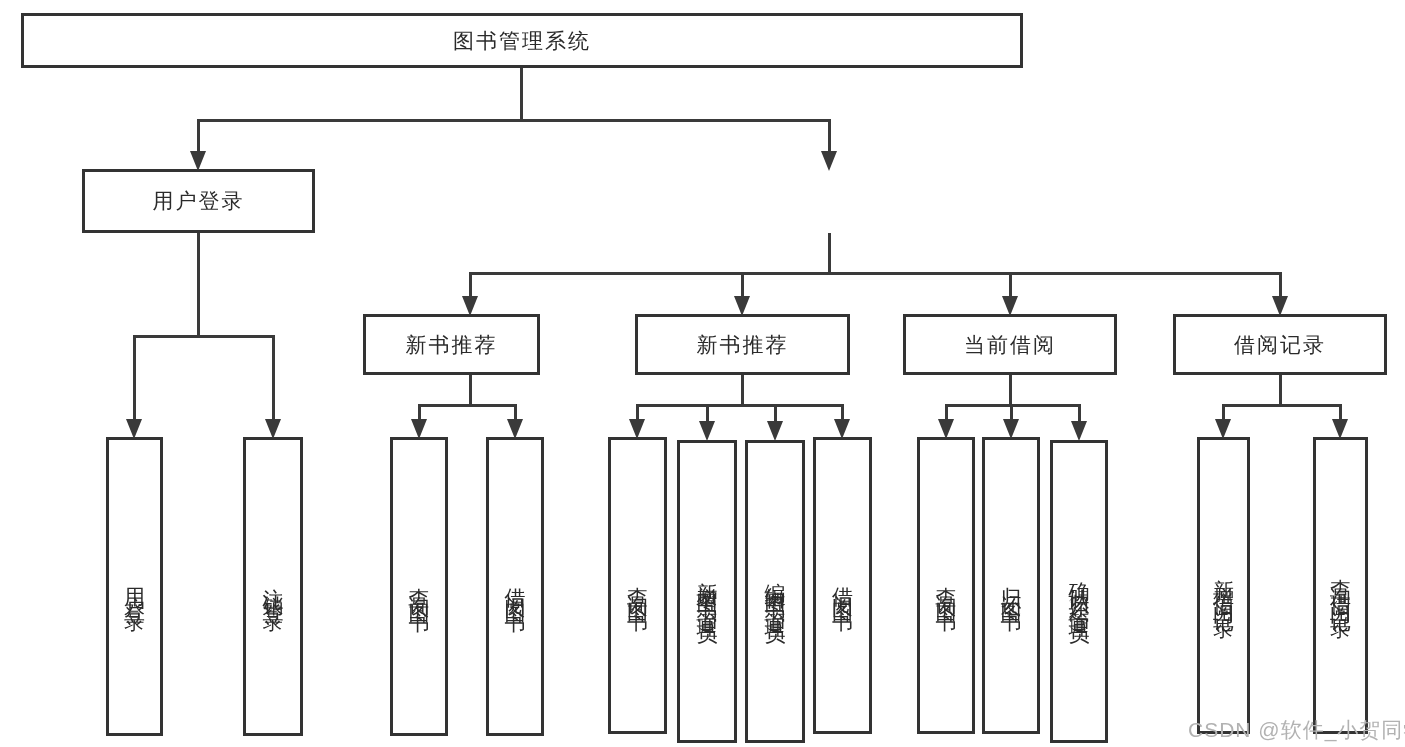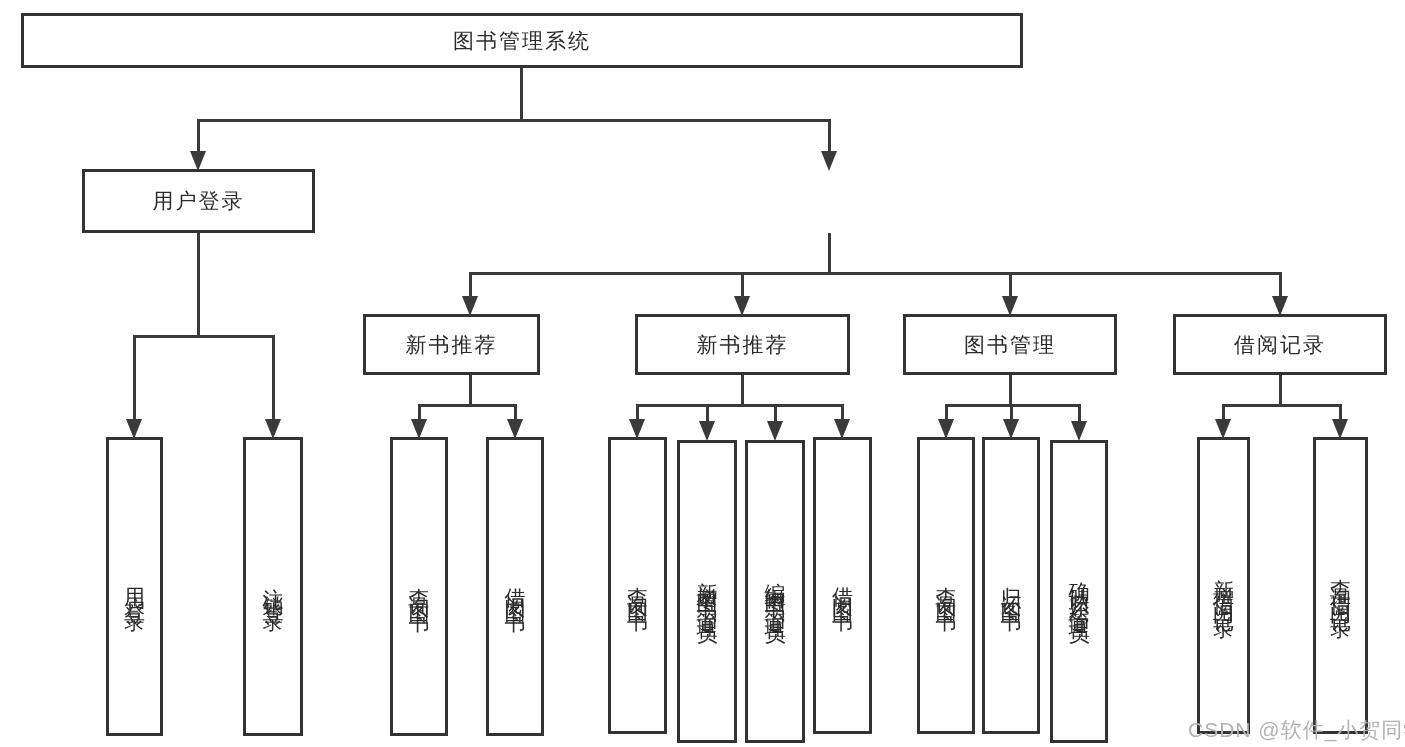--- a/index.html
+++ b/index.html
@@ -102,21 +102,21 @@
   <div class="vline" style="left:1279px;top:272px;height:30px"></div>
   <div class="ahead" style="left:1272px;top:296px"></div>
 
   <div class="node" style="left:363px;top:314px;width:177px;height:61px">
     <span>新书推荐</span>
   </div>
   <div class="node" style="left:635px;top:314px;width:215px;height:61px">
     <span>新书推荐</span>
   </div>
   <div class="node" style="left:903px;top:314px;width:214px;height:61px">
-    <span>图书管理</span>
+    <span>当前借阅</span>
   </div>
   <div class="node" style="left:1173px;top:314px;width:214px;height:61px">
     <span>借阅记录</span>
   </div>
 
   <div class="vline" style="left:469px;top:375px;height:31px"></div>
   <div class="hline" style="left:418px;top:404px;width:98px"></div>
   <div class="vline" style="left:418px;top:404px;height:25px"></div>
   <div class="ahead" style="left:411px;top:419px"></div>
   <div class="vline" style="left:514px;top:404px;height:25px"></div>

